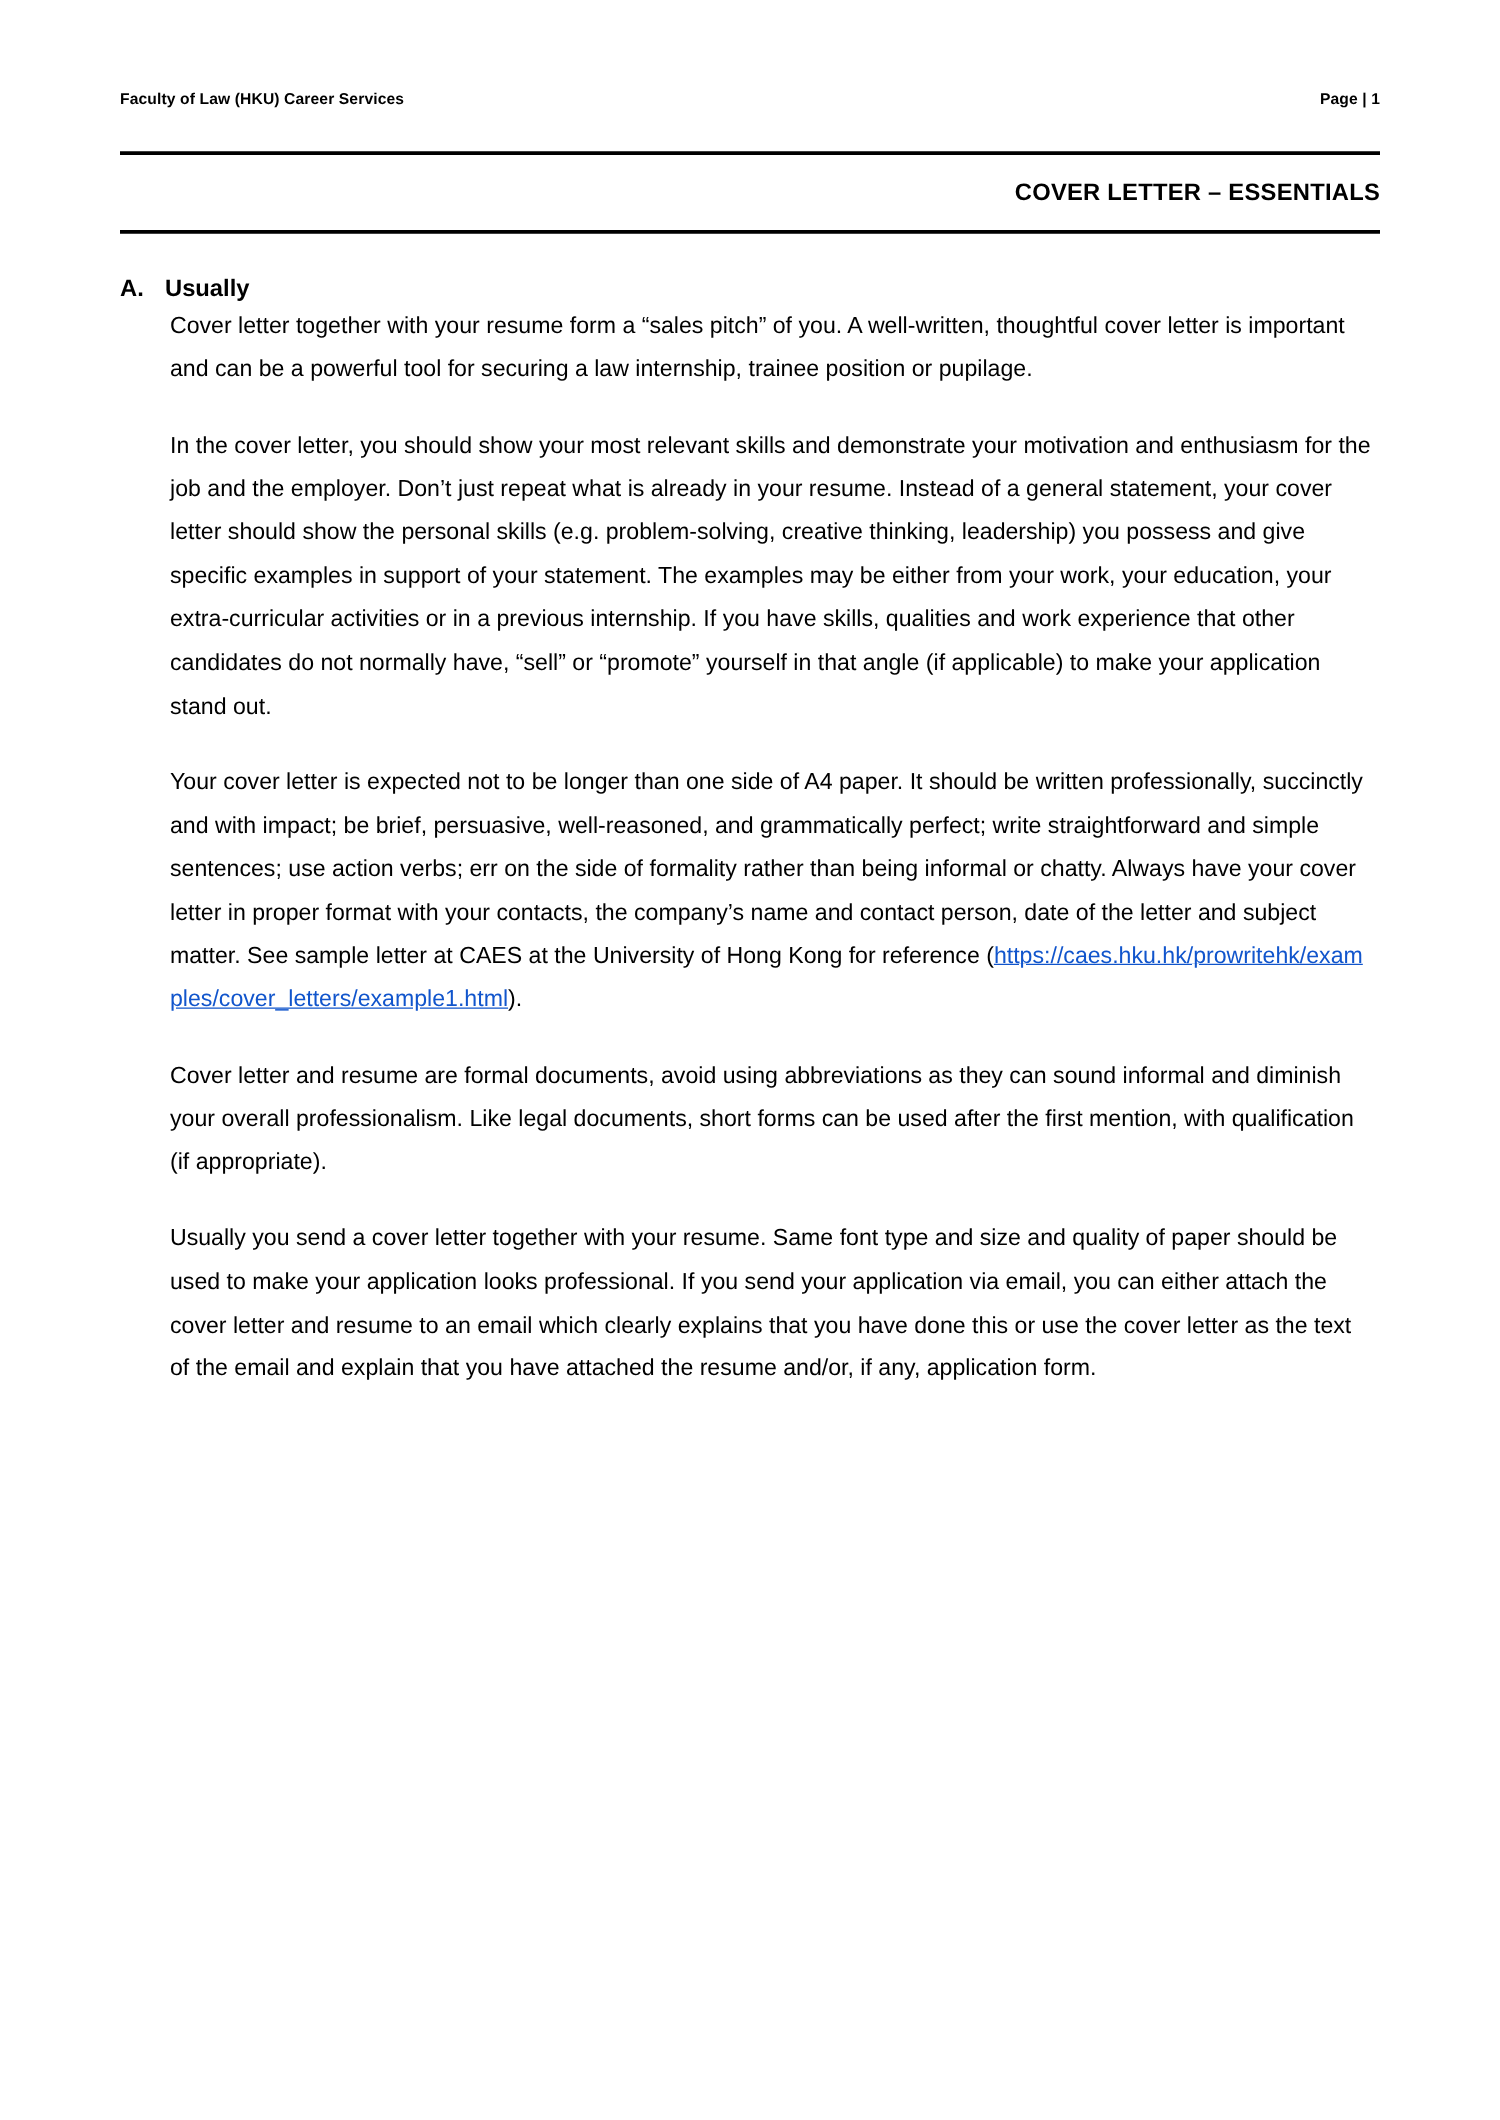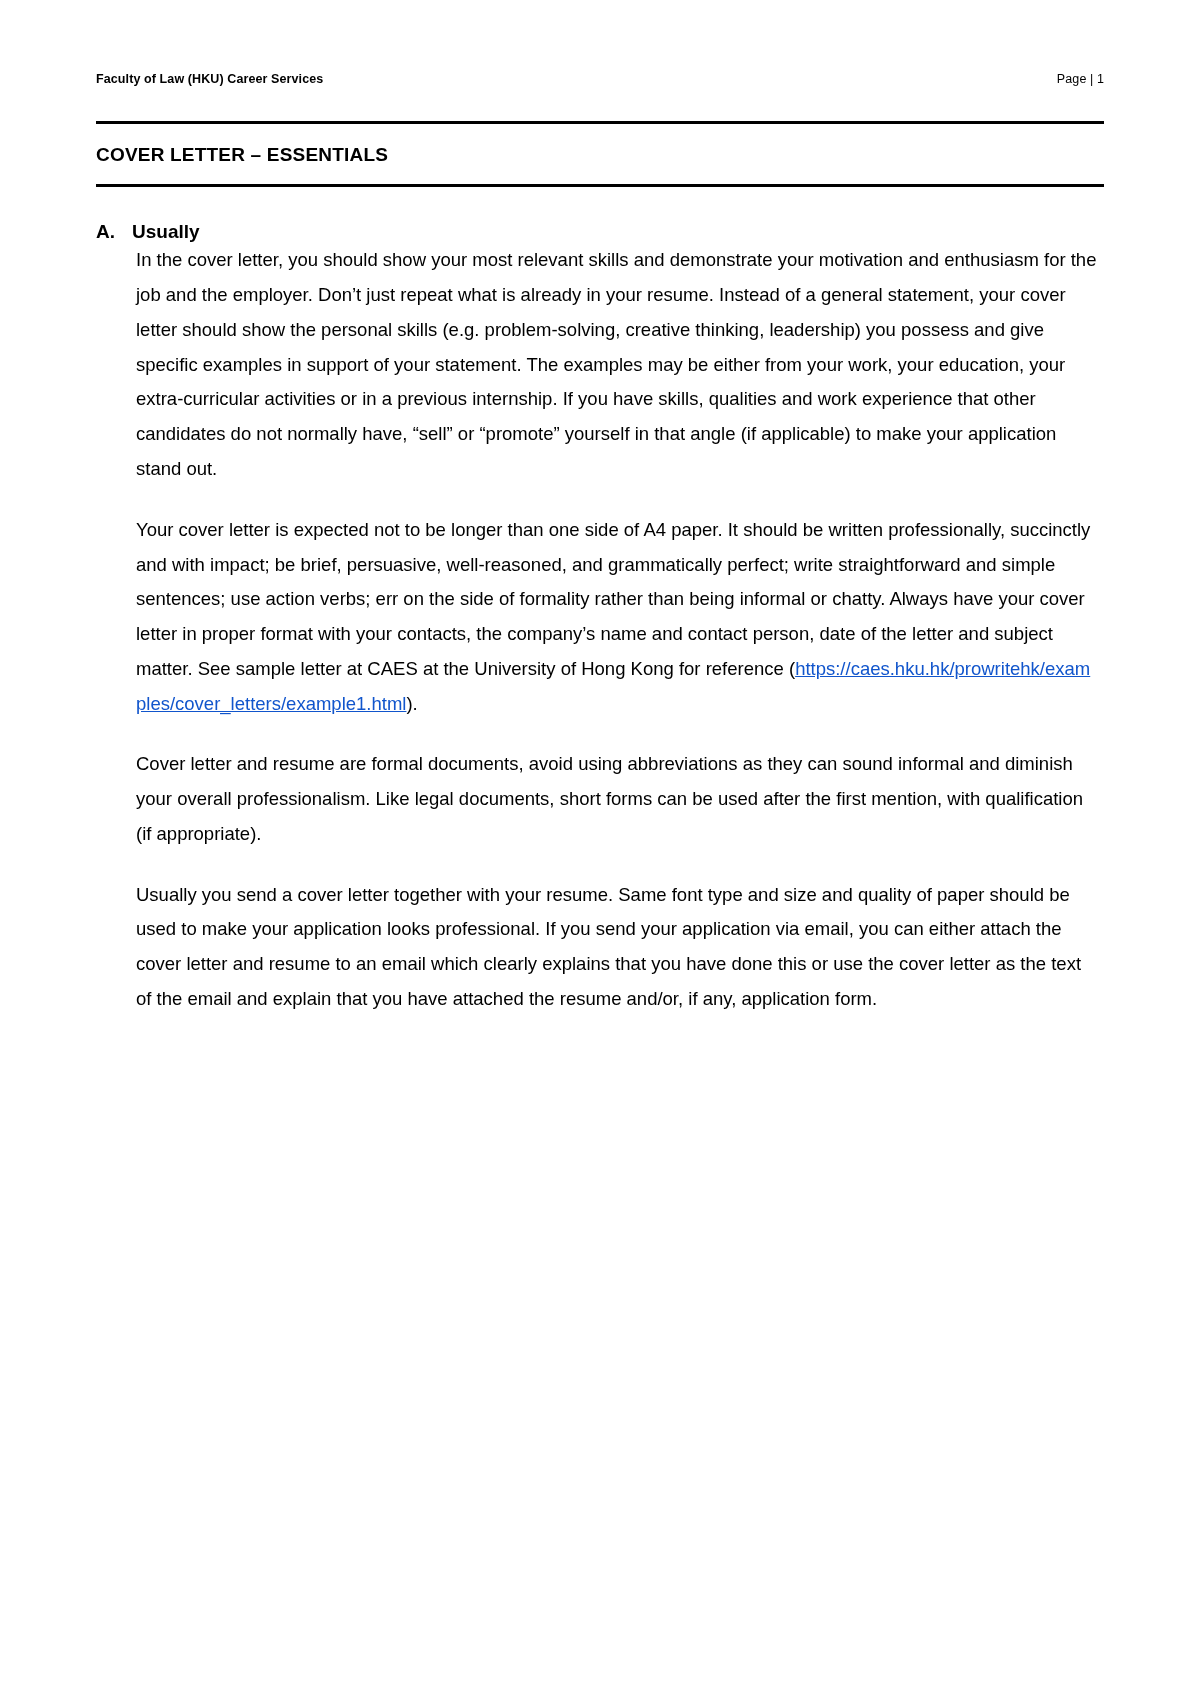--- a/index.html
+++ b/index.html
@@ -29,34 +29,34 @@
     align-items: flex-start;
     font-size: 12.5px;
     line-height: 1.55;
     letter-spacing: 0.1px;
   }
   .header-left {
     max-width: 260px;
     font-weight: 600;
   }
   .header-right {
-    font-weight: 400;
+    font-weight: 700;
     white-space: nowrap;
     padding-left: 45px;
   }
   .rule-top {
     border-top: 3px solid #000;
     margin-top: 32px;
   }
   .rule-bottom {
     border-top: 3.5px solid #000;
     margin-top: 14px;
   }
   .doc-title {
-    text-align: left;
+    text-align: right;
     font-size: 19px;
     font-weight: bold;
     letter-spacing: 0.2px;
     padding: 20px 0 4px 0;
   }
   .section {
     margin-top: 34px;
   }
   .section-heading {
     display: flex;
@@ -105,20 +105,21 @@
 
   <div class="rule-bottom"></div>
 
   <div class="section">
     <div class="section-heading">
       <span class="sec-letter">A.</span>
       <span>Usually</span>
     </div>
 
     <div class="body-block">
+      <p class="para first-para">Cover letter together with your resume form a “sales pitch” of you. A well-written, thoughtful cover letter is important and can be a powerful tool for securing a law internship, trainee position or pupilage.</p>
       <p class="para">In the cover letter, you should show your most relevant skills and demonstrate your motivation and enthusiasm for the job and the employer. Don’t just repeat what is already in your resume. Instead of a general statement, your cover letter should show the personal skills (e.g. problem-solving, creative thinking, leadership) you possess and give specific examples in support of your statement. The examples may be either from your work, your education, your extra-curricular activities or in a previous internship. If you have skills, qualities and work experience that other candidates do not normally have, “sell” or “promote” yourself in that angle (if applicable) to make your application stand out.</p>
       <p class="para"><span>Your cover letter is expected not to be longer than one side of A4 paper. It should be written professionally, succinctly and with impact; be brief, persuasive, well-reasoned, and grammatically perfect; write straightforward and simple sentences; use action verbs; err on the side of formality rather than being informal or chatty. Always have your cover letter in proper format with your contacts, the company’s name and contact person, date of the letter and subject matter. See sample letter at CAES at the University of Hong Kong for reference (</span><a class="doclink" href="#">https://caes.hku.hk/prowritehk/examples/cover_letters/example1.html</a><span>).</span></p>
       <p class="para">Cover letter and resume are formal documents, avoid using abbreviations as they can sound informal and diminish your overall professionalism. Like legal documents, short forms can be used after the first mention, with qualification (if appropriate).</p>
       <p class="para">Usually you send a cover letter together with your resume. Same font type and size and quality of paper should be used to make your application looks professional. If you send your application via email, you can either attach the cover letter and resume to an email which clearly explains that you have done this or use the cover letter as the text of the email and explain that you have attached the resume and/or, if any, application form.</p>
     </div>
   </div>
 
 </div>
 
 </body></html>

